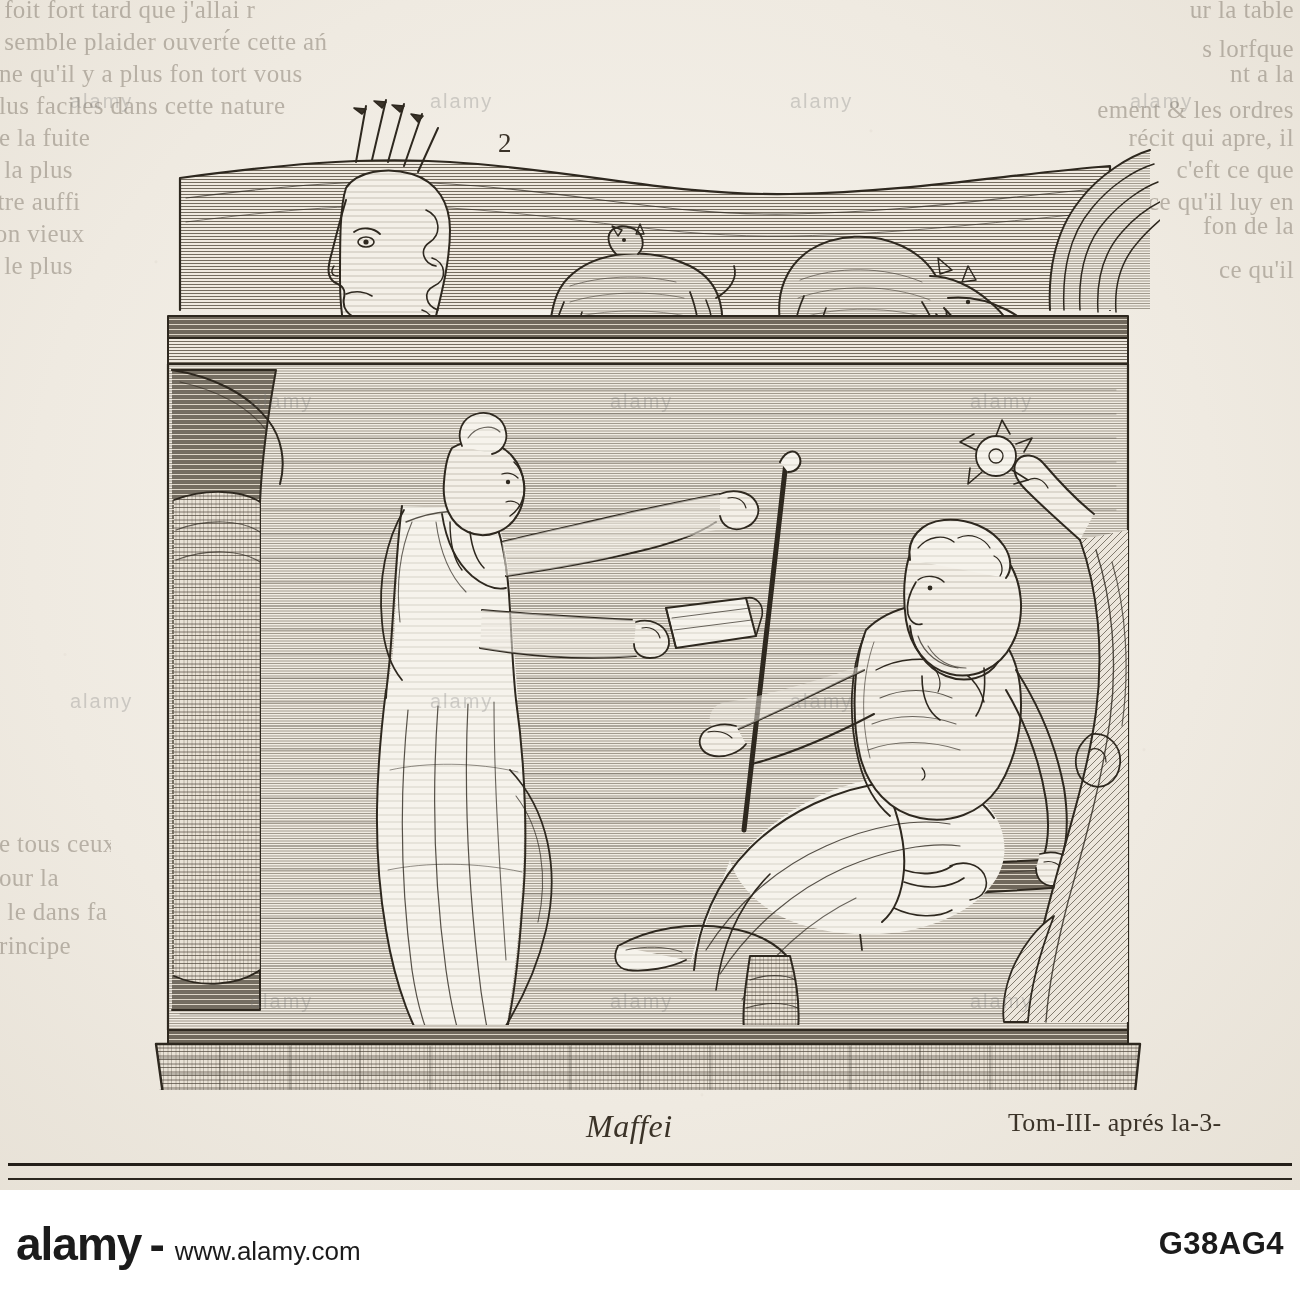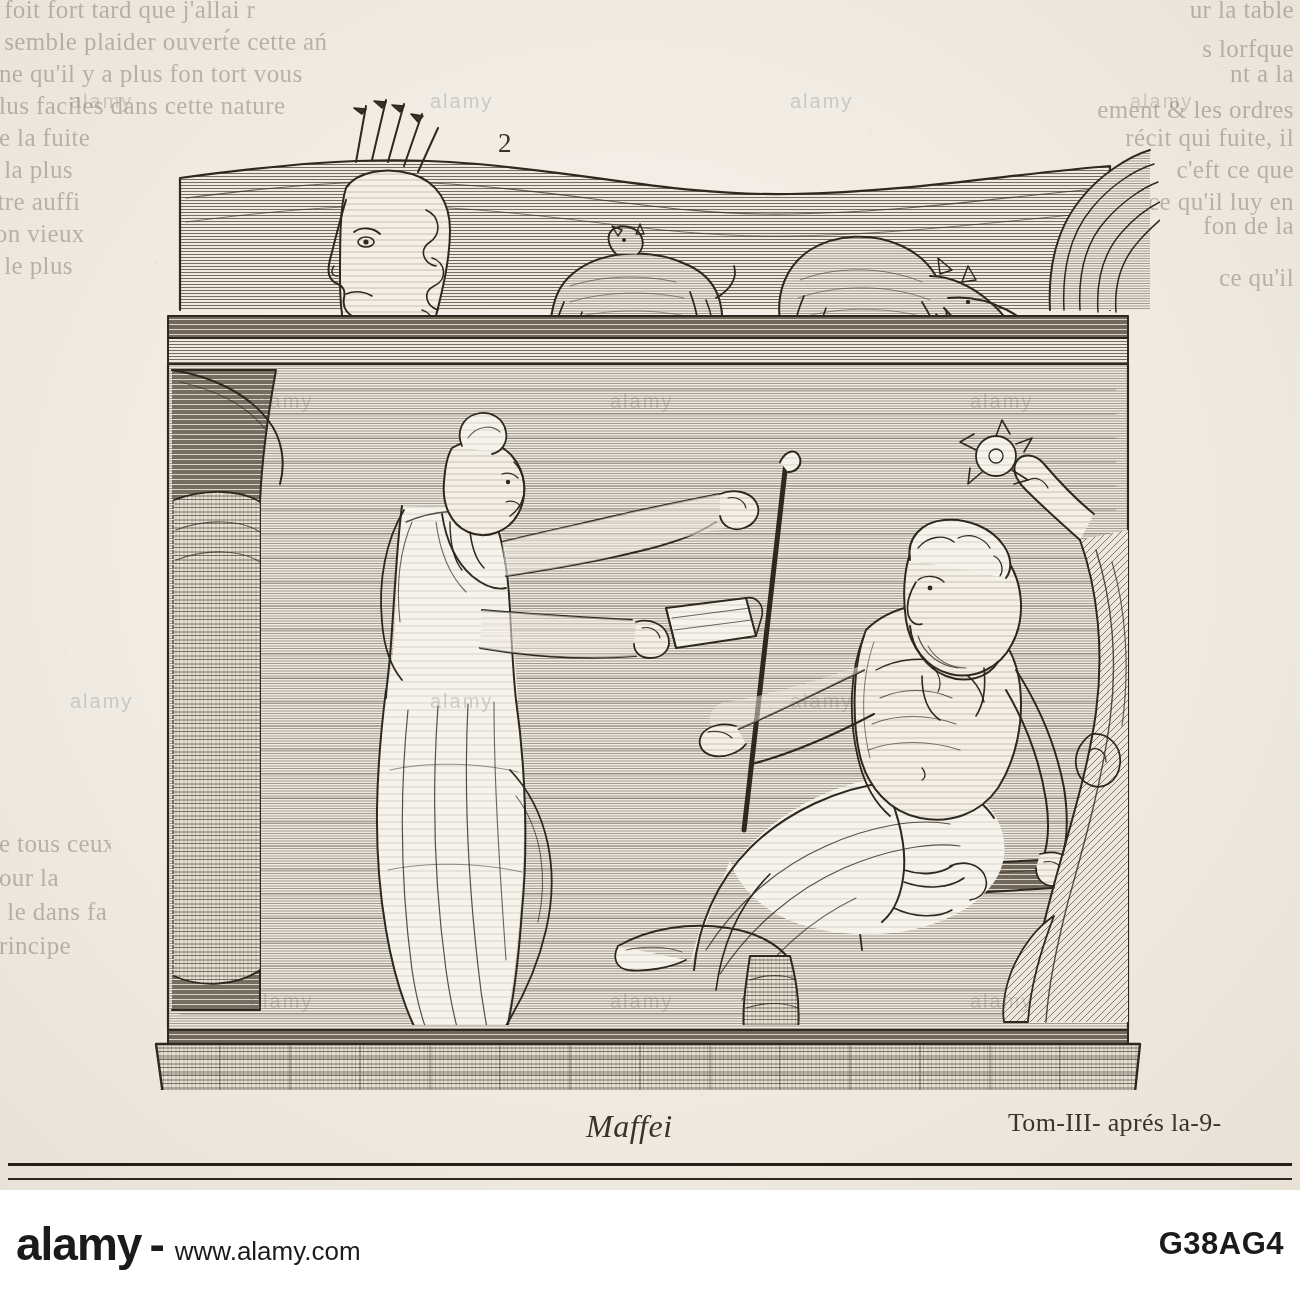--- a/index.html
+++ b/index.html
@@ -207,25 +207,25 @@
     <div class="bleed-text bleed-left" style="top:252px; width:120px; overflow:hidden;">e le plus</div>
     <div class="bleed-text bleed-left" style="top:830px; width:125px; overflow:hidden;">de tous ceux</div>
     <div class="bleed-text bleed-left" style="top:864px; width:125px; overflow:hidden;">pour la</div>
     <div class="bleed-text bleed-left" style="top:898px; width:125px; overflow:hidden;">il le dans fa</div>
     <div class="bleed-text bleed-left" style="top:932px; width:125px; overflow:hidden;">principe</div>
 
     <div class="bleed-text bleed-right" style="top:-4px;">ur la table</div>
     <div class="bleed-text bleed-right" style="top:35px;">s lorfque</div>
     <div class="bleed-text bleed-right" style="top:60px;">nt a la</div>
     <div class="bleed-text bleed-right" style="top:96px;">ement &amp; les ordres</div>
-    <div class="bleed-text bleed-right" style="top:124px;">récit qui fuite, il</div>
+    <div class="bleed-text bleed-right" style="top:124px;">récit qui apre, il</div>
     <div class="bleed-text bleed-right" style="top:156px;">c'eft ce que</div>
     <div class="bleed-text bleed-right" style="top:188px;">ce qu'il luy en</div>
     <div class="bleed-text bleed-right" style="top:212px;">fon de la</div>
-    <div class="bleed-text bleed-right" style="top:264px;">ce qu'il</div>
+    <div class="bleed-text bleed-right" style="top:256px;">ce qu'il</div>
 
     <div class="fig-number">2</div>
 
     <div class="engraving">
       <svg viewBox="0 0 1010 1020" width="1010" height="1020" aria-hidden="true">
         <defs>
 
           <pattern id="hatchH" width="6" height="6" patternUnits="userSpaceOnUse">
             <rect width="6" height="6" fill="#efe9df"></rect>
             <path d="M0 1.5 H6 M0 4.5 H6" stroke="#5e5548" stroke-width="1.1" opacity=".85"></path>
@@ -587,21 +587,21 @@
             <path d="M10 988 H986 M10 1004 H986 M10 1020 H986"></path>
             <path d="M70 976 V1030 M140 976 V1030 M210 976 V1030 M280 976 V1030
                      M350 976 V1030 M420 976 V1030 M490 976 V1030 M560 976 V1030
                      M630 976 V1030 M700 976 V1030 M770 976 V1030 M840 976 V1030 M910 976 V1030"></path>
           </g>
         </g>
       </svg>
     </div>
 
     <div class="caption-left">Maffei</div>
-    <div class="caption-right">Tom-III- aprés la-9-</div>
+    <div class="caption-right">Tom-III- aprés la-3-</div>
 
     <div class="rule-top"></div>
     <div class="rule-bottom"></div>
 
     <div class="watermark">
       <div class="wm-text" style="left:70px;  top:90px;">alamy</div>
       <div class="wm-text" style="left:430px; top:90px;">alamy</div>
       <div class="wm-text" style="left:790px; top:90px;">alamy</div>
       <div class="wm-text" style="left:1130px;top:90px;">alamy</div>
       <div class="wm-text" style="left:250px; top:390px;">alamy</div>

